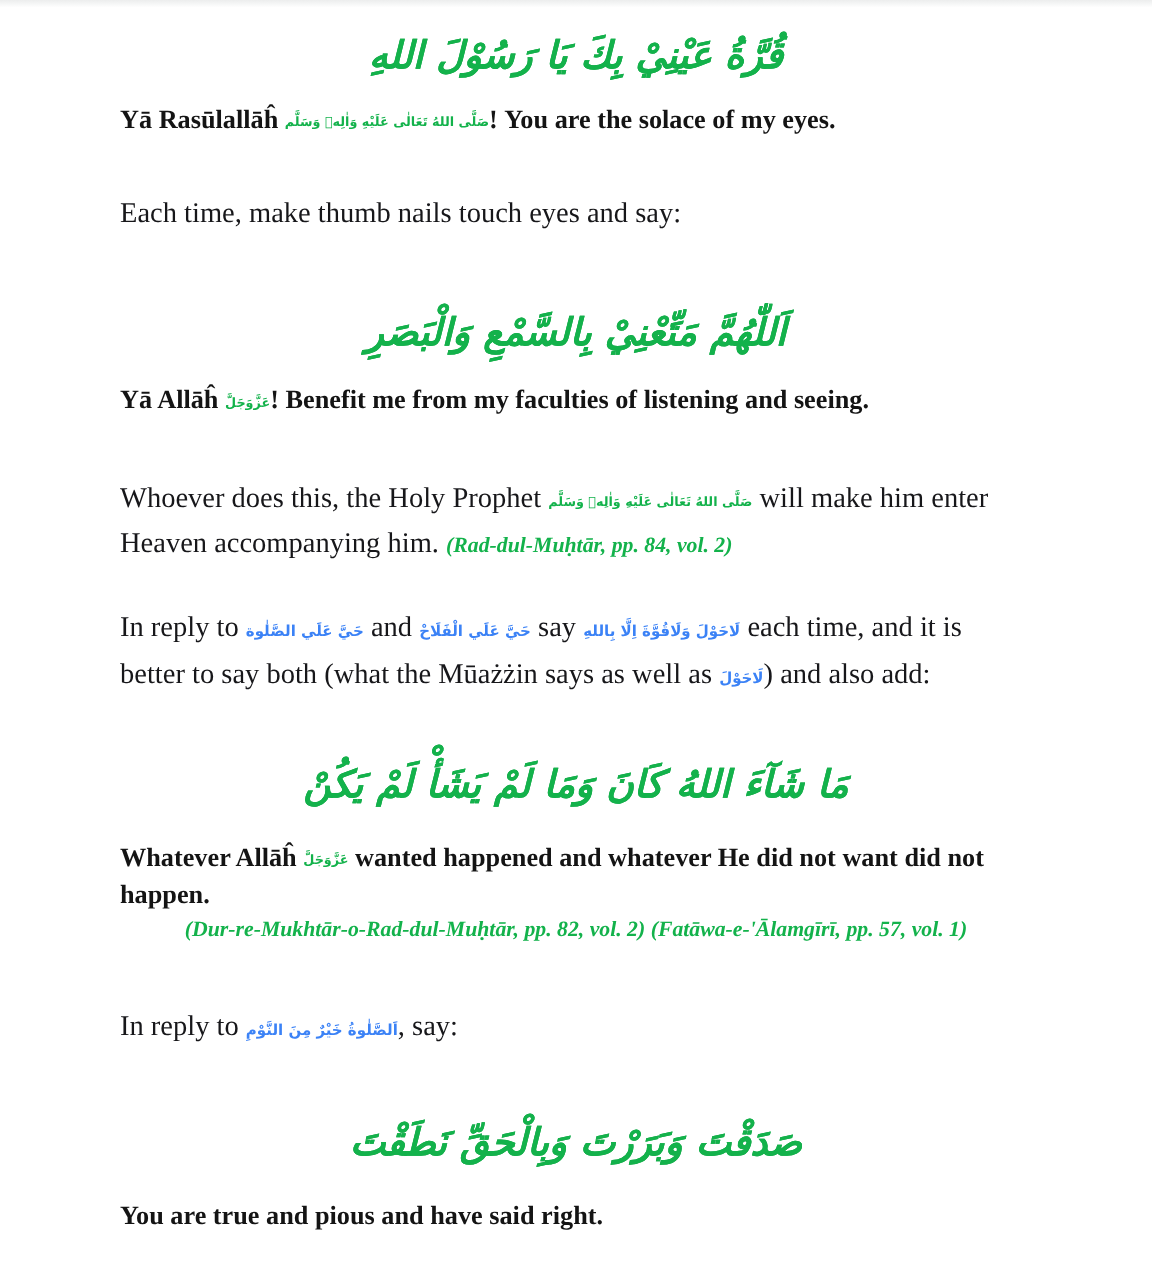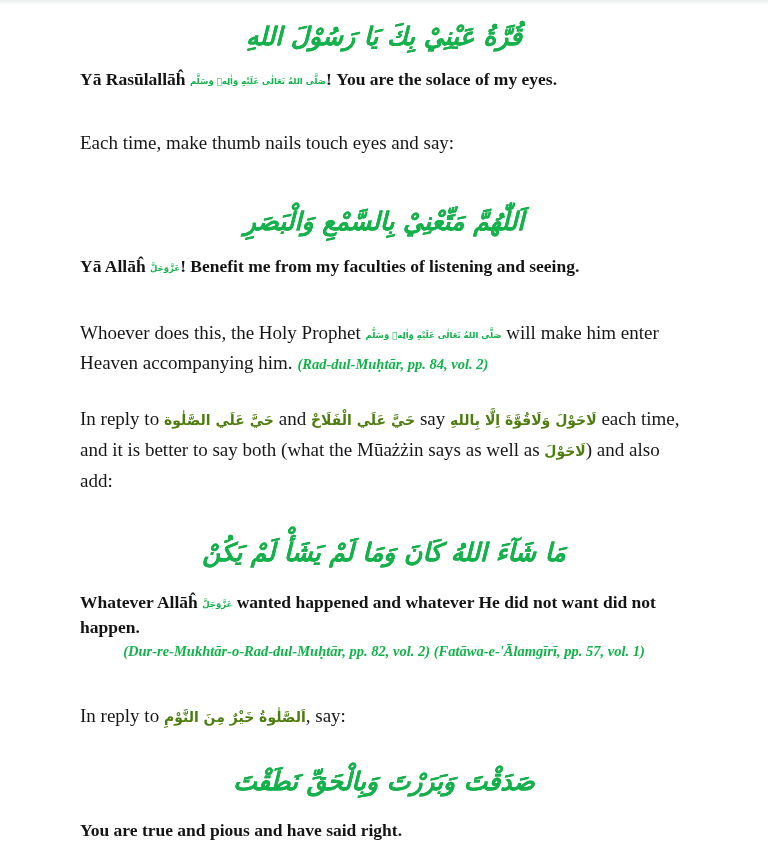--- a/index.html
+++ b/index.html
@@ -39,23 +39,23 @@
     line-height: 1.5;
     font-weight: 700;
     text-shadow: 0 0 0.4px #0a9c3e;
     white-space: nowrap;
     font-style: italic;
   }
   
   .ar-inline {
     direction: rtl;
     unicode-bidi: isolate;
-    color: #4d7c0f;
+    color: #3b82f6;
     font-family: "DejaVu Sans", sans-serif;
-    font-size: 14px;
+    font-size: 10px;
     font-weight: 700;
     vertical-align: baseline;
   }
   .honorific {
     direction: rtl;
     unicode-bidi: isolate;
     color: #13b24b;
     font-family: "DejaVu Sans", sans-serif;
     font-size: 8.5px;
     font-weight: 700;
@@ -94,21 +94,21 @@
   .blk-tr1   { margin-top: 11px; }
   .blk-p1    { margin-top: 36px; }
   .blk-hdr2  { margin-top: 44px; }
   .blk-tr2   { margin-top: 14px; }
   .blk-p2    { margin-top: 38px; }
   .blk-p3    { margin-top: 25px; }
   .blk-hdr3  { margin-top: 38px; }
   .blk-tr3   { margin-top: 18px; }
   .blk-cit3  { }
   .blk-p4    { margin-top: 40px; }
-  .blk-hdr4  { margin-top: 31px; }
+  .blk-hdr4  { margin-top: 42px; }
   .blk-tr4   { margin-top: 18px; }
 </style>
 </head>
 <body>
 
 <div class="top-band"></div>
 
 <div class="page">
 
   <div class="arabic-display blk-hdr1">قُرَّةُ عَيْنِيْ بِكَ يَا رَسُوْلَ اللهِ</div>

